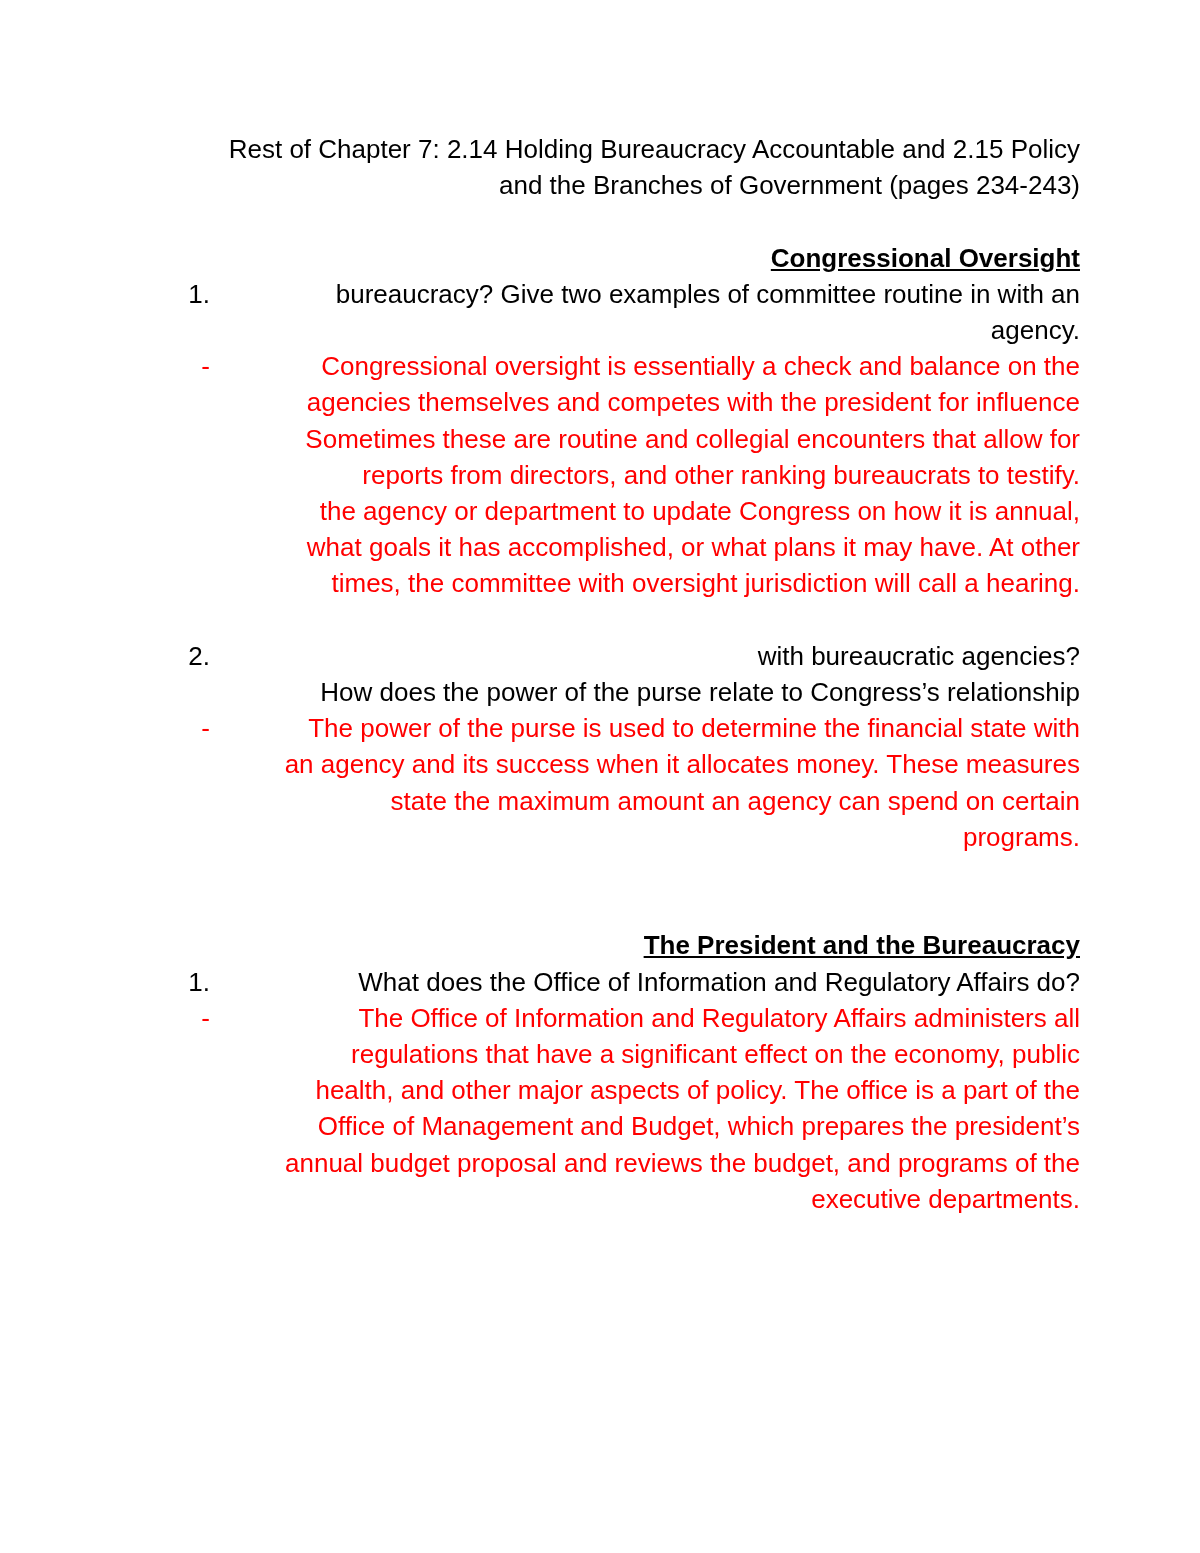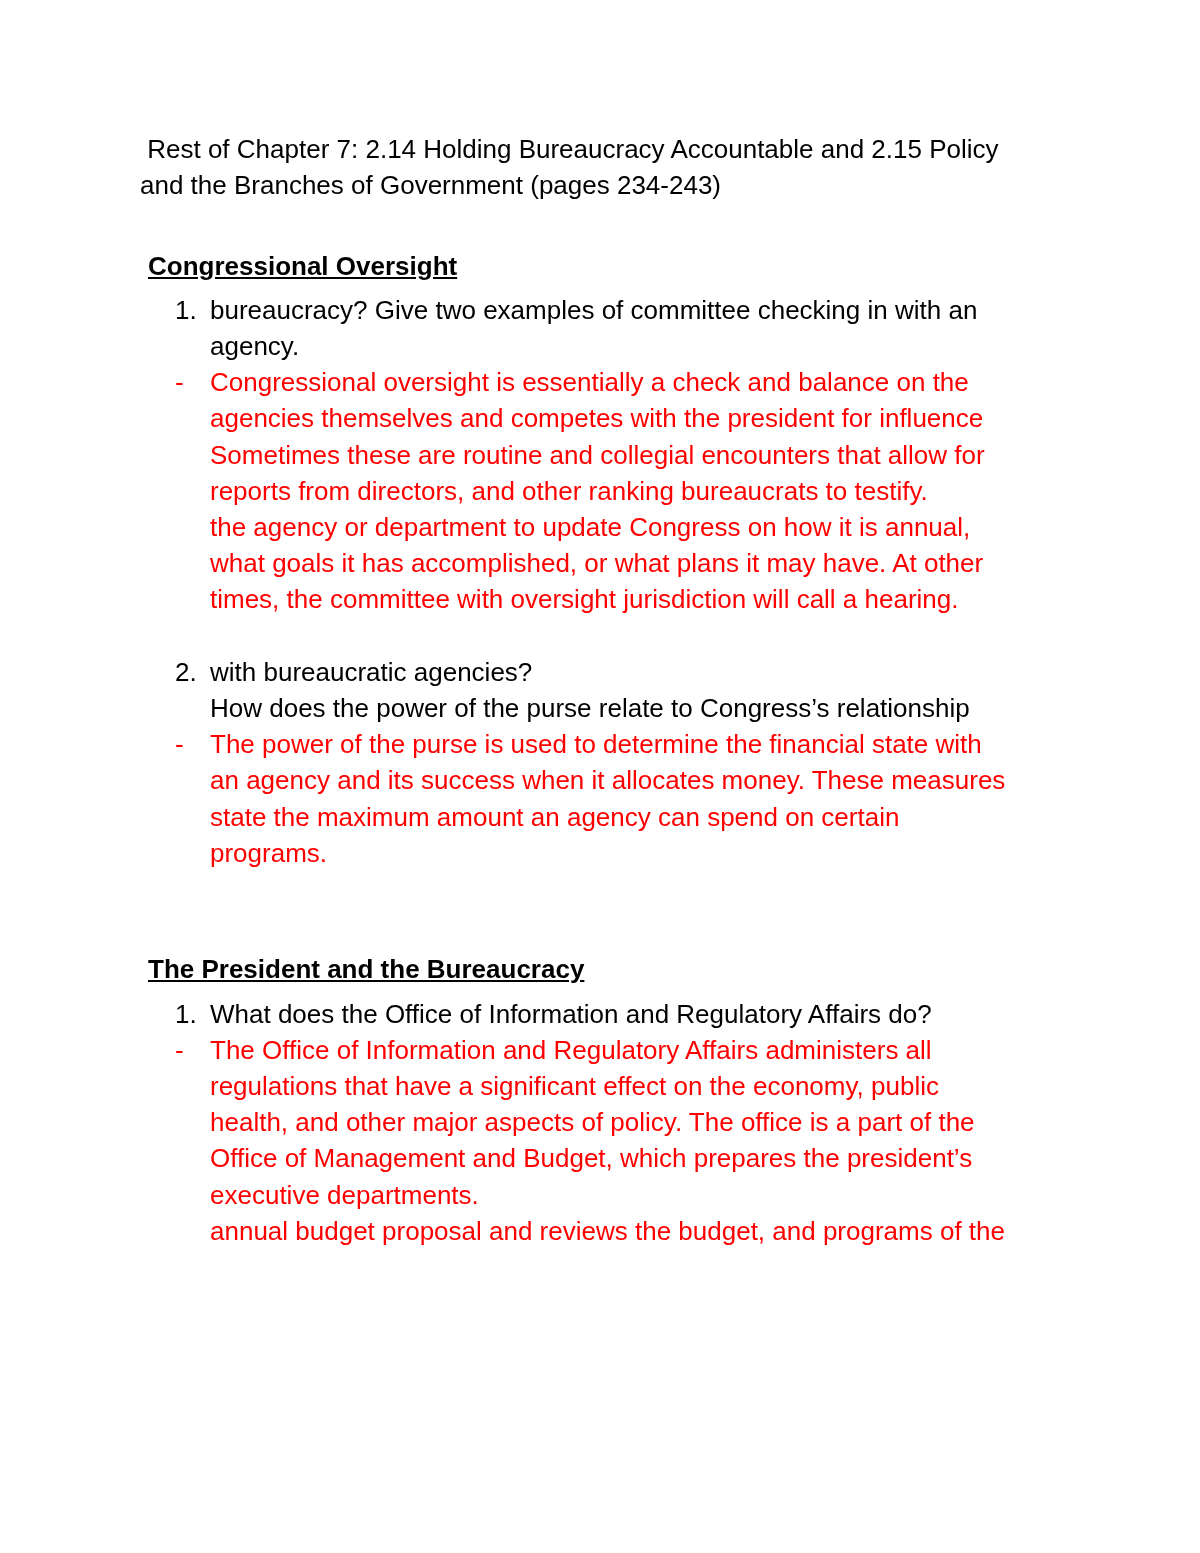--- a/index.html
+++ b/index.html
@@ -15,30 +15,31 @@
     overflow: hidden;
   }
   .doc {
     position: absolute;
     left: 140px;
     top: 131px;
     width: 940px;
     color: #000000;
     font-size: 26px;
     line-height: 36.2px;
+    text-align: right;
   }
   .line {
     white-space: pre;
     min-height: 36.2px;
   }
   .gap {
     height: 36.2px;
   }
   .heading {
-    margin: 8px;
+    margin: 0;
     font-size: 26px;
     font-weight: bold;
     line-height: 36.2px;
     text-decoration: underline;
     white-space: pre;
   }
   .list-item {
     display: flex;
     padding-left: 35px;
   }
@@ -64,21 +65,21 @@
     <div class="line">and the Branches of Government (pages 234-243)</div>
   </div>
   <div class="gap"></div>
   <div id="sections">
   <section class="section">
     <h2 class="heading">Congressional Oversight</h2>
     <div class="blocks">
   <div class="list-item question">
     <div class="marker">1.</div>
     <div class="lines">
-              <div class="line">bureaucracy? Give two examples of committee checking in with an</div>
+              <div class="line">bureaucracy? Give two examples of committee routine in with an</div>
               <div class="line">agency.</div>
             </div>
   </div>
 
   <div class="list-item answer">
     <div class="marker">-</div>
     <div class="lines">
               <div class="line">Congressional oversight is essentially a check and balance on the</div>
               <div class="line">agencies themselves and competes with the president for influence</div>
               <div class="line">Sometimes these are routine and collegial encounters that allow for</div>
@@ -121,20 +122,20 @@
             </div>
   </div>
 
   <div class="list-item answer">
     <div class="marker">-</div>
     <div class="lines">
               <div class="line">The Office of Information and Regulatory Affairs administers all</div>
               <div class="line">regulations that have a significant effect on the economy, public</div>
               <div class="line">health, and other major aspects of policy. The office is a part of the</div>
               <div class="line">Office of Management and Budget, which prepares the president’s</div>
+              <div class="line">annual budget proposal and reviews the budget, and programs of the</div>
               <div class="line">executive departments.</div>
-              <div class="line">annual budget proposal and reviews the budget, and programs of the</div>
             </div>
   </div>
 </div>
   </section>
 </div>
 </div>
 
 </body></html>

